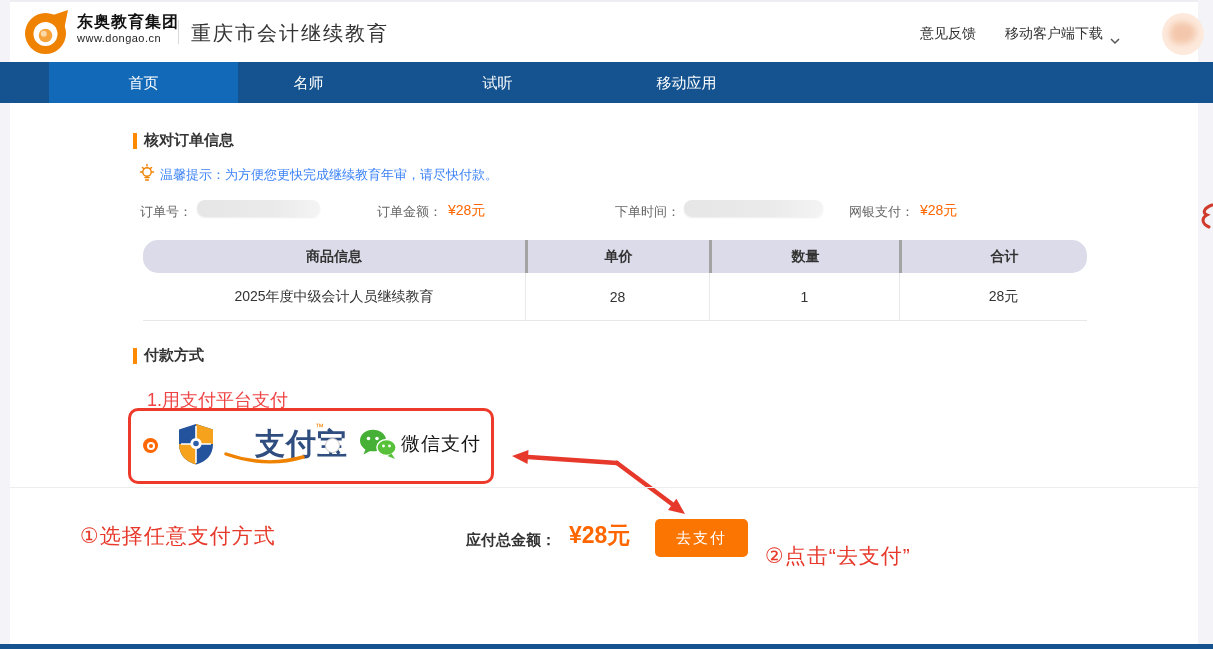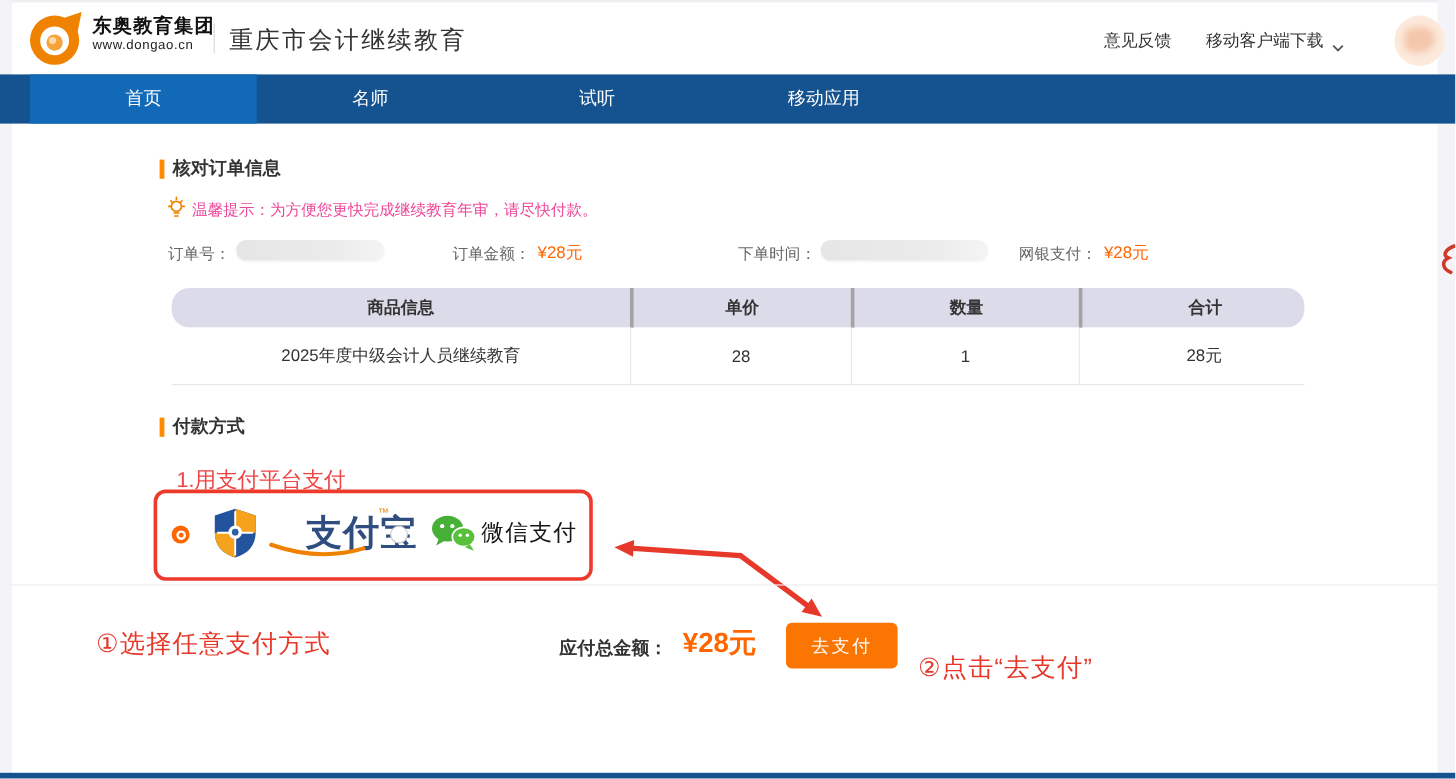--- a/index.html
+++ b/index.html
@@ -13,25 +13,25 @@
   .hdr-divider{left:178px;top:20px;width:1px;height:24px;background:#d9d9d9;}
   .site-title{left:191px;top:20px;font-size:20px;color:#333;letter-spacing:2px;}
   .hdr-link{font-size:14px;color:#333;cursor:pointer;}
   .avatar{left:1162px;top:13px;width:42px;height:42px;border-radius:50%;background:#fdeadd;overflow:hidden;}
   .avatar-blob{left:8px;top:9px;width:26px;height:22px;border-radius:46% 54% 60% 40%;background:#f3c7ab;filter:blur(3px);position:absolute;}
   
   .gutter{top:0;height:649px;background:#f3f3f8;}
   
   .nav{left:0;top:62px;width:1213px;height:41px;background:#14538f;}
   .nav-tab{top:0;height:41px;width:189px;line-height:41px;text-align:center;color:#fff;font-size:15px;cursor:pointer;position:absolute;}
-  .nav-tab.active{background:#1269b8;}
+  .nav-tab.active{background:#1269b8;margin-left:24px;}
   
   .sec-bar{width:4px;height:16px;background:#ff8a00;}
   .sec-title{font-size:15px;font-weight:bold;color:#333;}
-  .tip-text{font-size:13px;color:#ec4899;}
+  .tip-text{font-size:13px;color:#3b82f6;}
   .olabel{font-size:13px;color:#666;}
   .oprice{font-size:14px;color:#ff6600;}
   .redact{background:linear-gradient(90deg,#e6e6e6 0%,#ebebeb 65%,#f4f4f4 100%);border-radius:8px;box-shadow:0 1px 2px rgba(0,0,0,.07);}
   
   .otable{left:143px;top:240px;width:944px;}
   .thead{display:flex;height:33px;background:#dcdbe9;border-radius:15px;}
   .th{display:flex;align-items:center;justify-content:center;font-size:14px;font-weight:bold;color:#333;border-left:3px solid #a3a3a3;box-sizing:border-box;}
   .th:first-child{border-left:none;}
   .trow{display:flex;height:47px;background:#fff;border-bottom:1px solid #e7e7e7;}
   .td{display:flex;align-items:center;justify-content:center;font-size:14px;color:#333;border-left:1px solid #e9e9e9;box-sizing:border-box;}

